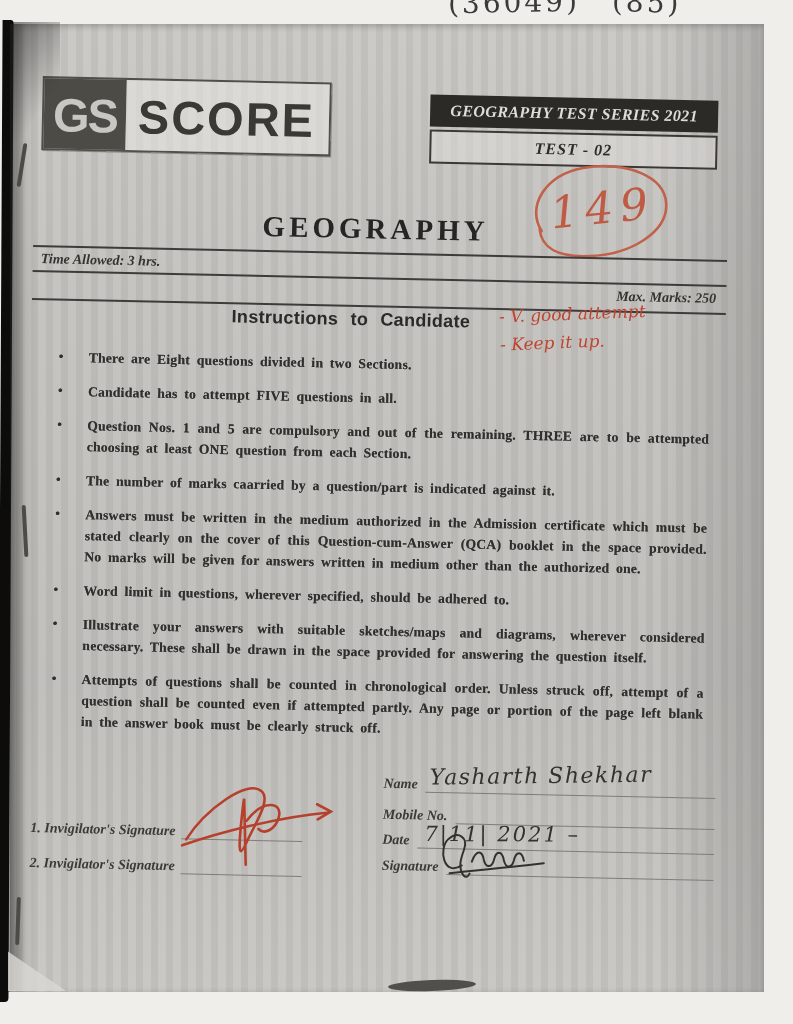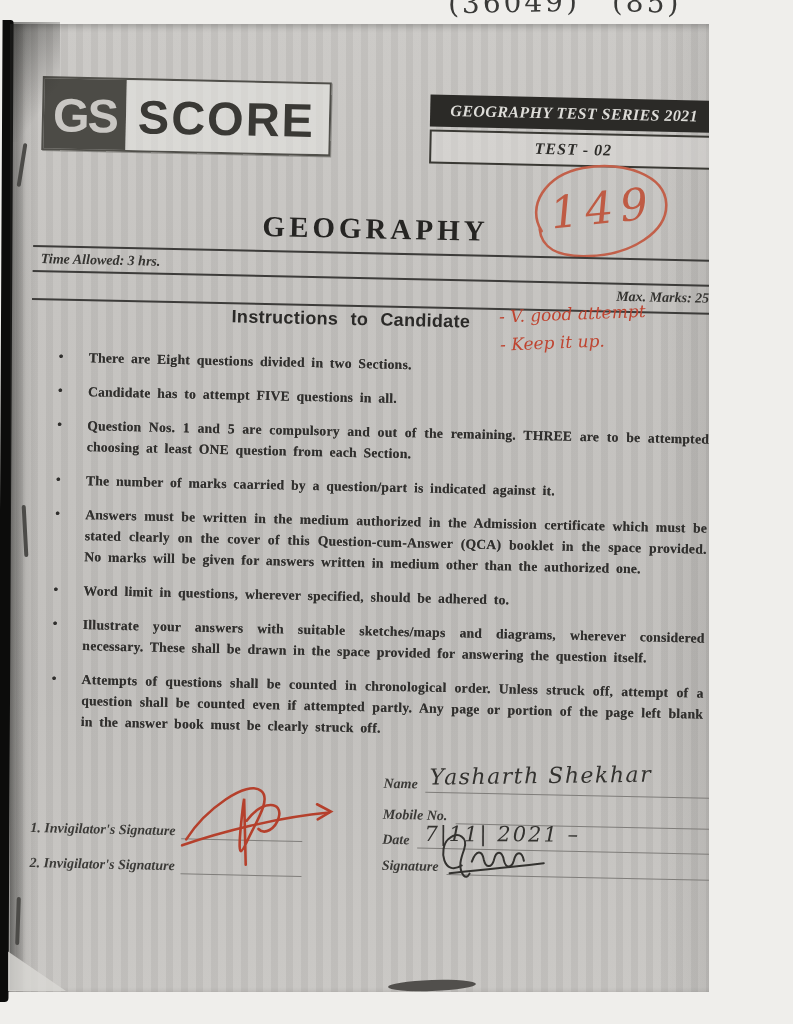--- a/index.html
+++ b/index.html
@@ -1,17 +1,17 @@
 <!DOCTYPE html>
 <html><head>
 <meta charset="utf-8">
 <style>
   html,body{margin:0;padding:0;}
   body{width:793px;height:1024px;overflow:hidden;background:#efeeeb;font-family:"Liberation Serif",serif;}
-  .stage{position:relative;width:709px;height:1024px;overflow:hidden;}
+  .stage{position:relative;width:793px;height:1024px;overflow:hidden;}
 
   
   .top-num{position:absolute;top:-14px;font-family:"DejaVu Serif",serif;font-size:28px;color:#3a3a38;letter-spacing:3px;}
   .left-strip{position:absolute;left:0;top:20px;width:11px;height:982px;background:#0c0c0b;border-radius:0 3px 4px 0;transform:rotate(.3deg);}
   .left-shade{position:absolute;left:10px;top:24px;width:16px;height:966px;background:linear-gradient(90deg,rgba(40,40,38,.45),rgba(40,40,38,0));}
   .staple{position:absolute;width:4px;background:#4c4b48;border-radius:2px;}
   .corner-shadow{position:absolute;left:8px;top:22px;width:52px;height:120px;background:linear-gradient(125deg,rgba(30,30,28,.55),rgba(30,30,28,0) 70%);}
   .fold{position:absolute;left:8px;top:903px;width:58px;height:88px;background:#d9d8d5;clip-path:polygon(0 100%,0 55%,100% 100%);opacity:.8;}
   .bottom-blob{position:absolute;left:388px;top:980px;width:88px;height:11px;background:#514f4c;border-radius:50%;transform:rotate(-2deg);}
 

